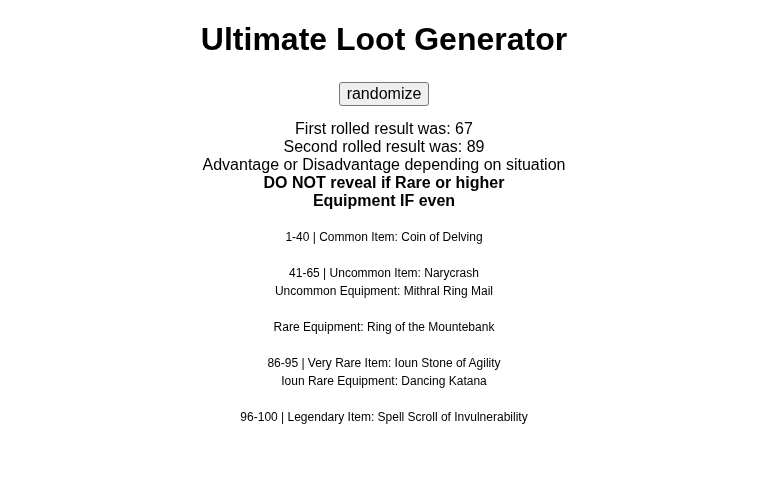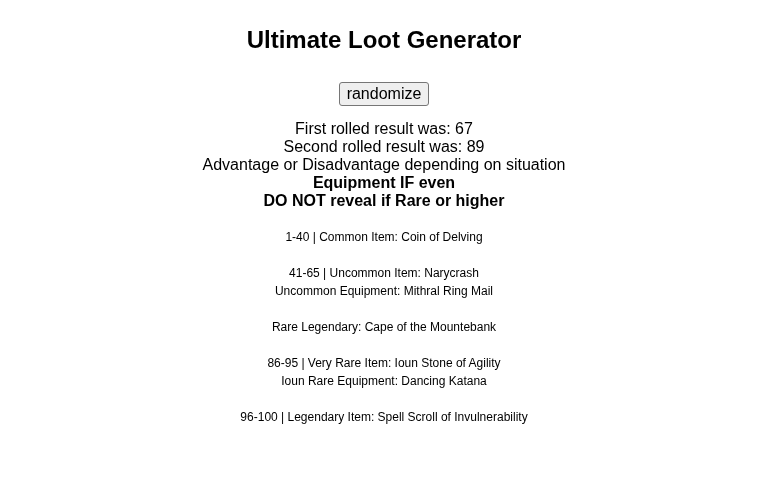--- a/index.html
+++ b/index.html
@@ -9,21 +9,21 @@
       color: #000000;
       font-family: "Liberation Sans", sans-serif;
     }
     body {
       width: 768px;
       height: 480px;
       overflow: hidden;
       text-align: center;
     }
     h1 {
-      font-size: 24px;
+      font-size: 32px;
       font-weight: bold;
       margin: 0;
       padding-top: 21px;
       line-height: 37px;
     }
     .btn-wrap {
       margin-top: 24px;
       height: 24px;
     }
     button.randomize {
@@ -58,35 +58,35 @@
 <h1>Ultimate Loot Generator</h1>
 
 <div class="btn-wrap">
   <button class="randomize">randomize</button>
 </div>
 
 <div class="info">
   <span class="line">First rolled result was: 67</span>
   <span class="line">Second rolled result was: 89</span>
   <span class="line">Advantage or Disadvantage depending on situation</span>
+  <span class="line bold">DO NOT reveal if Rare or higher</span>
   <span class="line bold">Equipment IF even</span>
-  <span class="line bold">DO NOT reveal if Rare or higher</span>
 </div>
 
 <div class="tier">
   <span class="line">1-40 | Common Item: Coin of Delving</span>
 </div>
 
 <div class="tier">
   <span class="line">41-65 | Uncommon Item: Narycrash</span>
   <span class="line">Uncommon Equipment: Mithral Ring Mail</span>
 </div>
 
 <div class="tier">
-  <span class="line">Rare Legendary: Cape of the Mountebank</span>
+  <span class="line">Rare Equipment: Ring of the Mountebank</span>
 </div>
 
 <div class="tier">
   <span class="line">86-95 | Very Rare Item: Ioun Stone of Agility</span>
   <span class="line">Ioun Rare Equipment: Dancing Katana</span>
 </div>
 
 <div class="tier">
   <span class="line">96-100 | Legendary Item: Spell Scroll of Invulnerability</span>
 </div>

